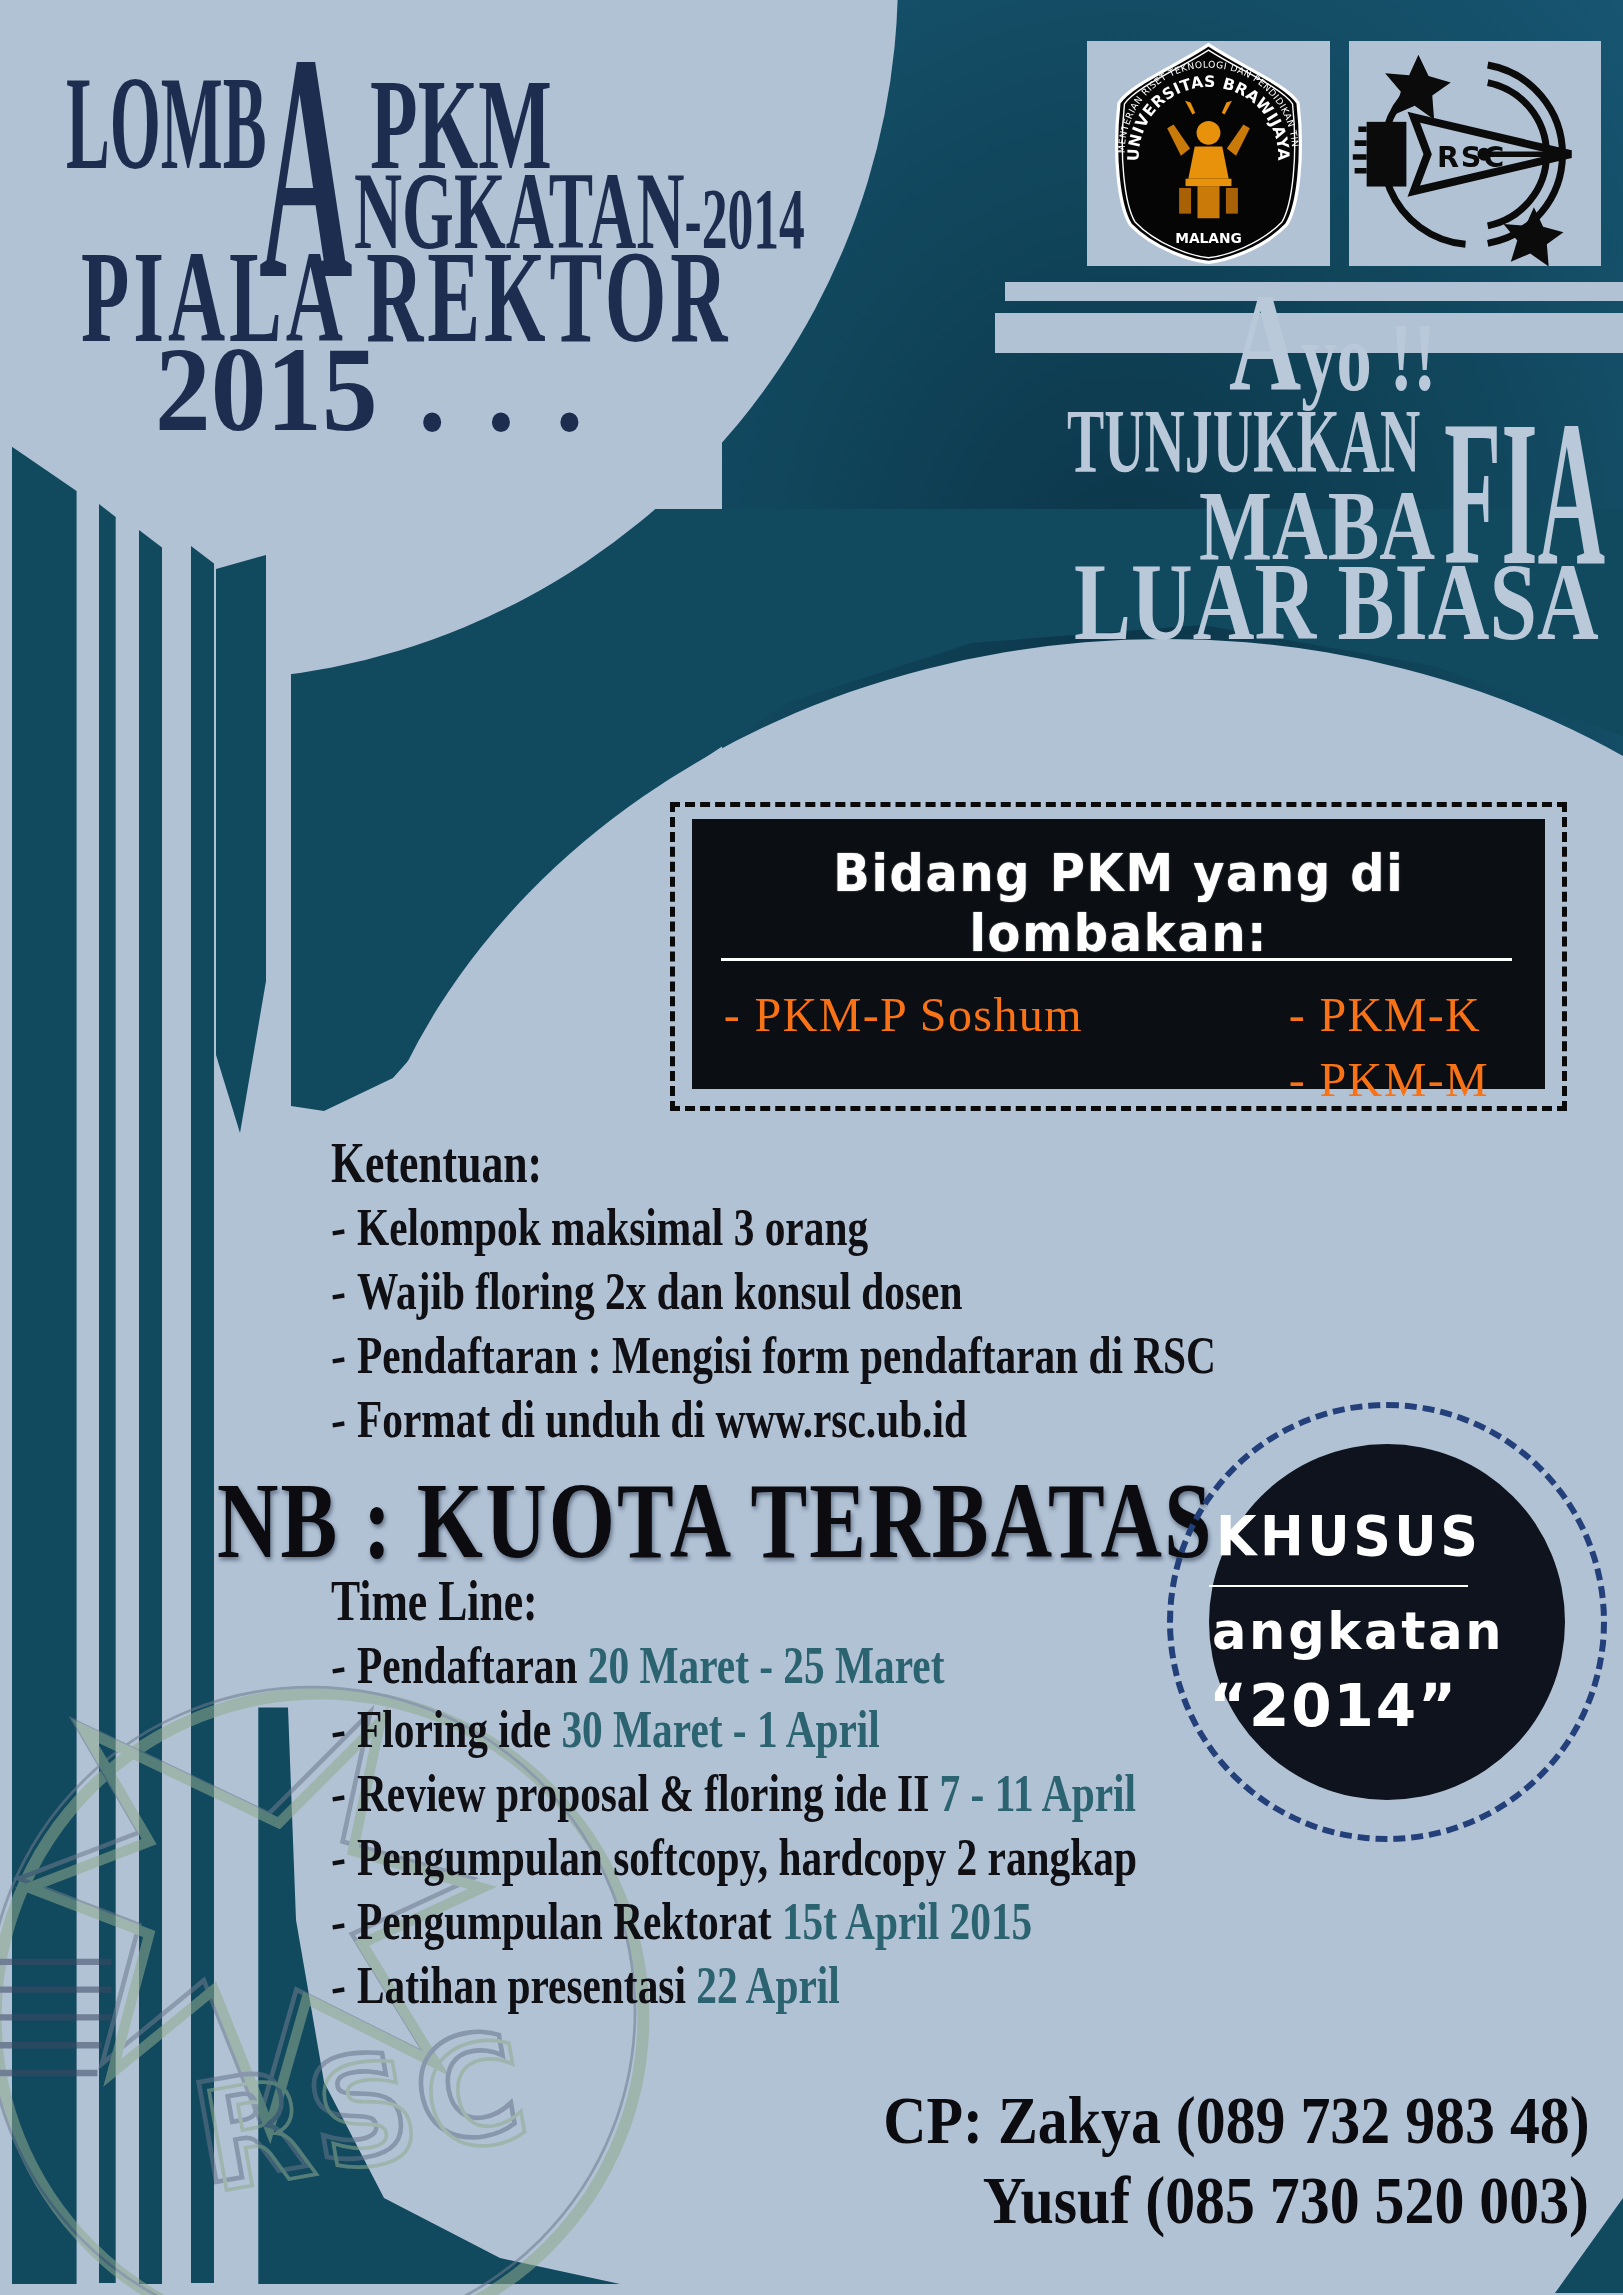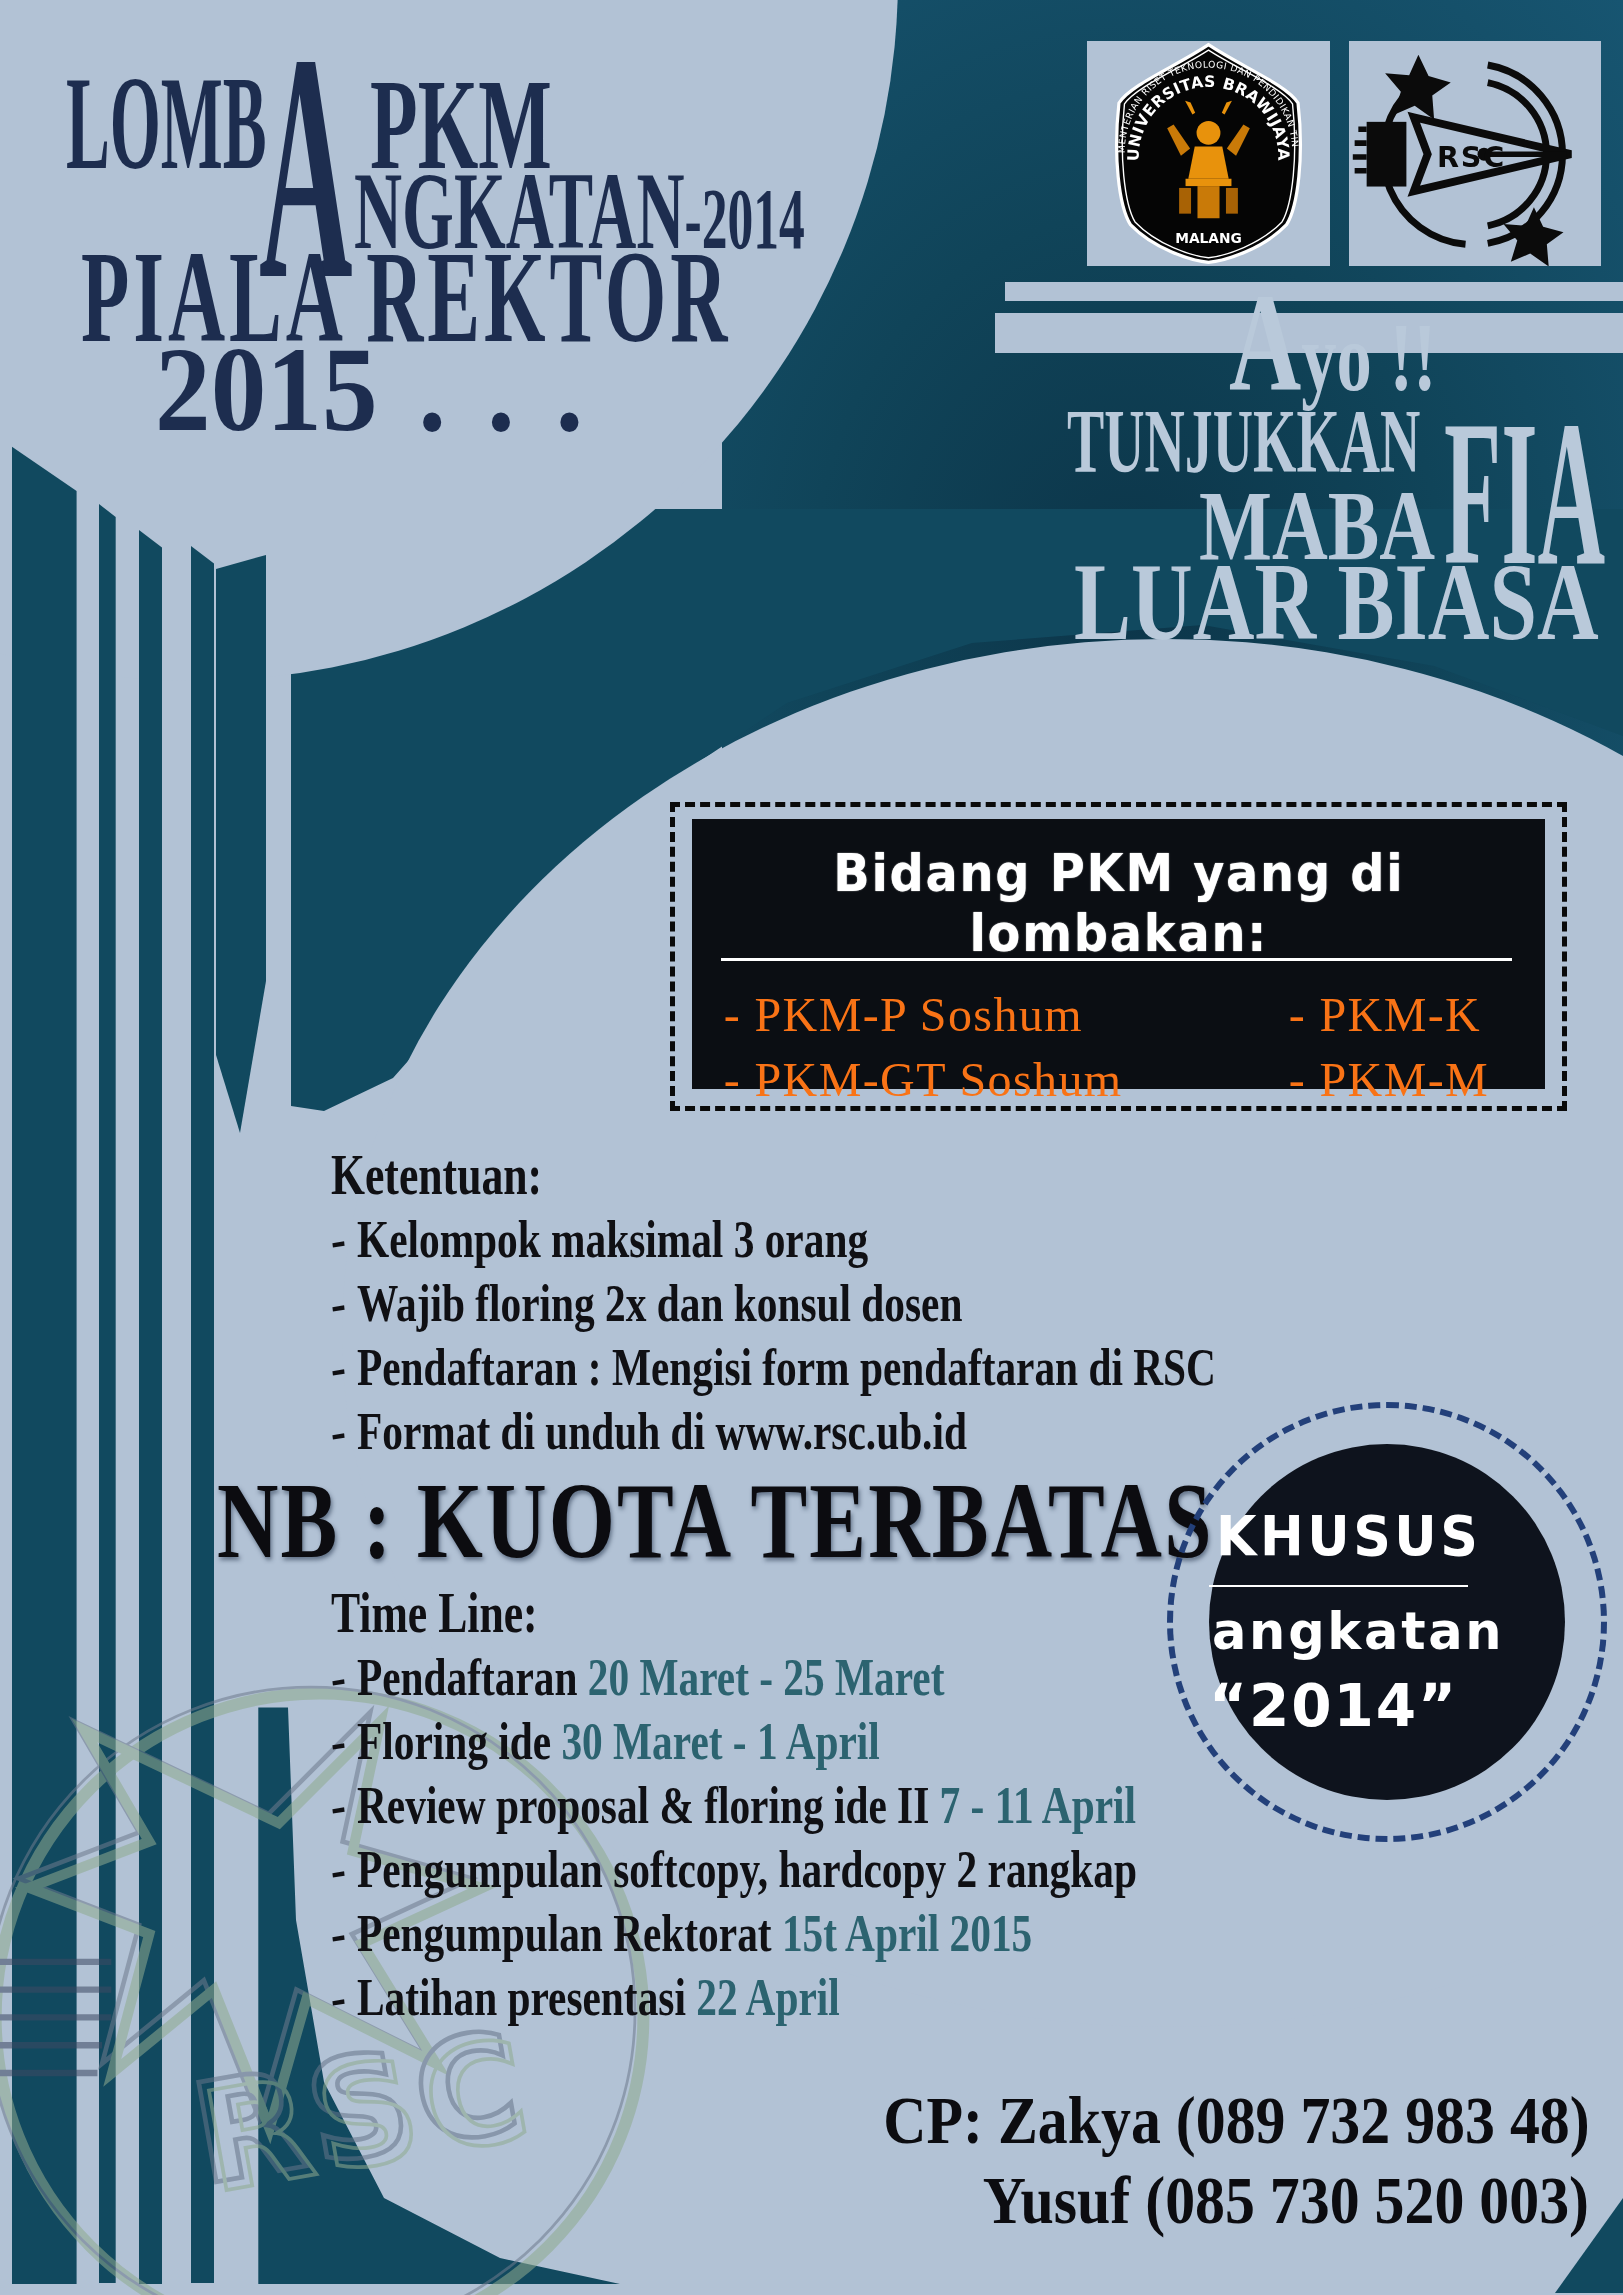--- a/index.html
+++ b/index.html
@@ -36,21 +36,21 @@
   
   #bidang-outer{position:absolute;left:670px;top:802px;width:887px;height:299px;border:5.1px dashed #0a0a0a;}
   #bidang-inner{position:absolute;left:16.7px;top:12px;right:16.7px;bottom:16.7px;background:#0b0e13;}
   #bidang-title{position:absolute;left:0;right:0;top:24px;text-align:center;color:#fff;
      font-family:"DejaVu Sans",sans-serif;font-weight:bold;font-size:52px;letter-spacing:1.9px;
      transform:scaleX(.92);transform-origin:50% 0;text-shadow:0 0 1.4px rgba(255,255,255,.8);}
   #bidang-rule{position:absolute;left:29px;right:33px;top:139px;height:2.8px;background:#fff;}
   .bidang-item{position:absolute;color:#f97316;font-size:48px;line-height:1;letter-spacing:1.4px;white-space:nowrap;}
 
   
-  .list{position:absolute;color:#101014;font-weight:bold;white-space:nowrap;margin-top:12px;}
+  .list{position:absolute;color:#101014;font-weight:bold;white-space:nowrap;}
   .list .row{height:64px;font-size:53px;line-height:64px;}
   .list .head{font-size:56px;}
   .cx78{transform:scaleX(.78);transform-origin:0 0;display:inline-block;}
   .date{color:#2c6370;}
   .bullet{display:inline-block;margin-right:15.7px;transform:scaleX(1.1) rotate(-8deg);}
 
   #nb{position:absolute;left:217px;top:1466px;font-size:109px;line-height:1;font-weight:bold;color:#0c0c10;
       white-space:nowrap;letter-spacing:2.8px;transform:scaleX(.78);transform-origin:0 0;
       text-shadow:1.9px 2.8px 4.6px rgba(30,45,70,.55);}
 
@@ -161,21 +161,20 @@
   <div class="hl light-txt" style="left:1067px;top:397px;font-size:90px;transform:scaleX(.62);"><span>TUNJUKKAN</span></div>
   <div class="hl light-txt" style="left:1199px;top:476px;font-size:99px;transform:scaleX(.78);"><span>MABA</span></div>
   <div class="hl light-txt" style="left:1444px;top:389px;font-size:208px;transform:scaleX(.45);"><span>FIA</span></div>
   <div class="hl light-txt" style="left:1074px;top:546px;font-size:111px;transform:scaleX(.77);"><span>LUAR BIASA</span></div>
 
   <div id="bidang-outer">
     <div id="bidang-inner">
       <div id="bidang-title">Bidang PKM yang di lombakan:</div>
       <div id="bidang-rule"></div>
       <div class="bidang-item" style="left:32px;top:172px;">- PKM-P Soshum</div>
-      <div class="bidang-item" style="left:32px;top:237px;">- PKM-GT Soshum</div>
       <div class="bidang-item" style="left:597px;top:172px;">- PKM-K</div>
       <div class="bidang-item" style="left:597px;top:237px;">- PKM-M</div>
     </div>
   </div>
 
   <div class="list" style="left:331px;top:1131px;">
     <div class="row head"><span class="cx78">Ketentuan:</span></div>
     <div class="row"><span class="cx78"><span class="bullet">-</span><span>Kelompok maksimal 3 orang</span></span></div>
     <div class="row"><span class="cx78"><span class="bullet">-</span><span>Wajib floring 2x dan konsul dosen</span></span></div>
     <div class="row"><span class="cx78"><span class="bullet">-</span><span>Pendaftaran : Mengisi form pendaftaran di RSC</span></span></div>

